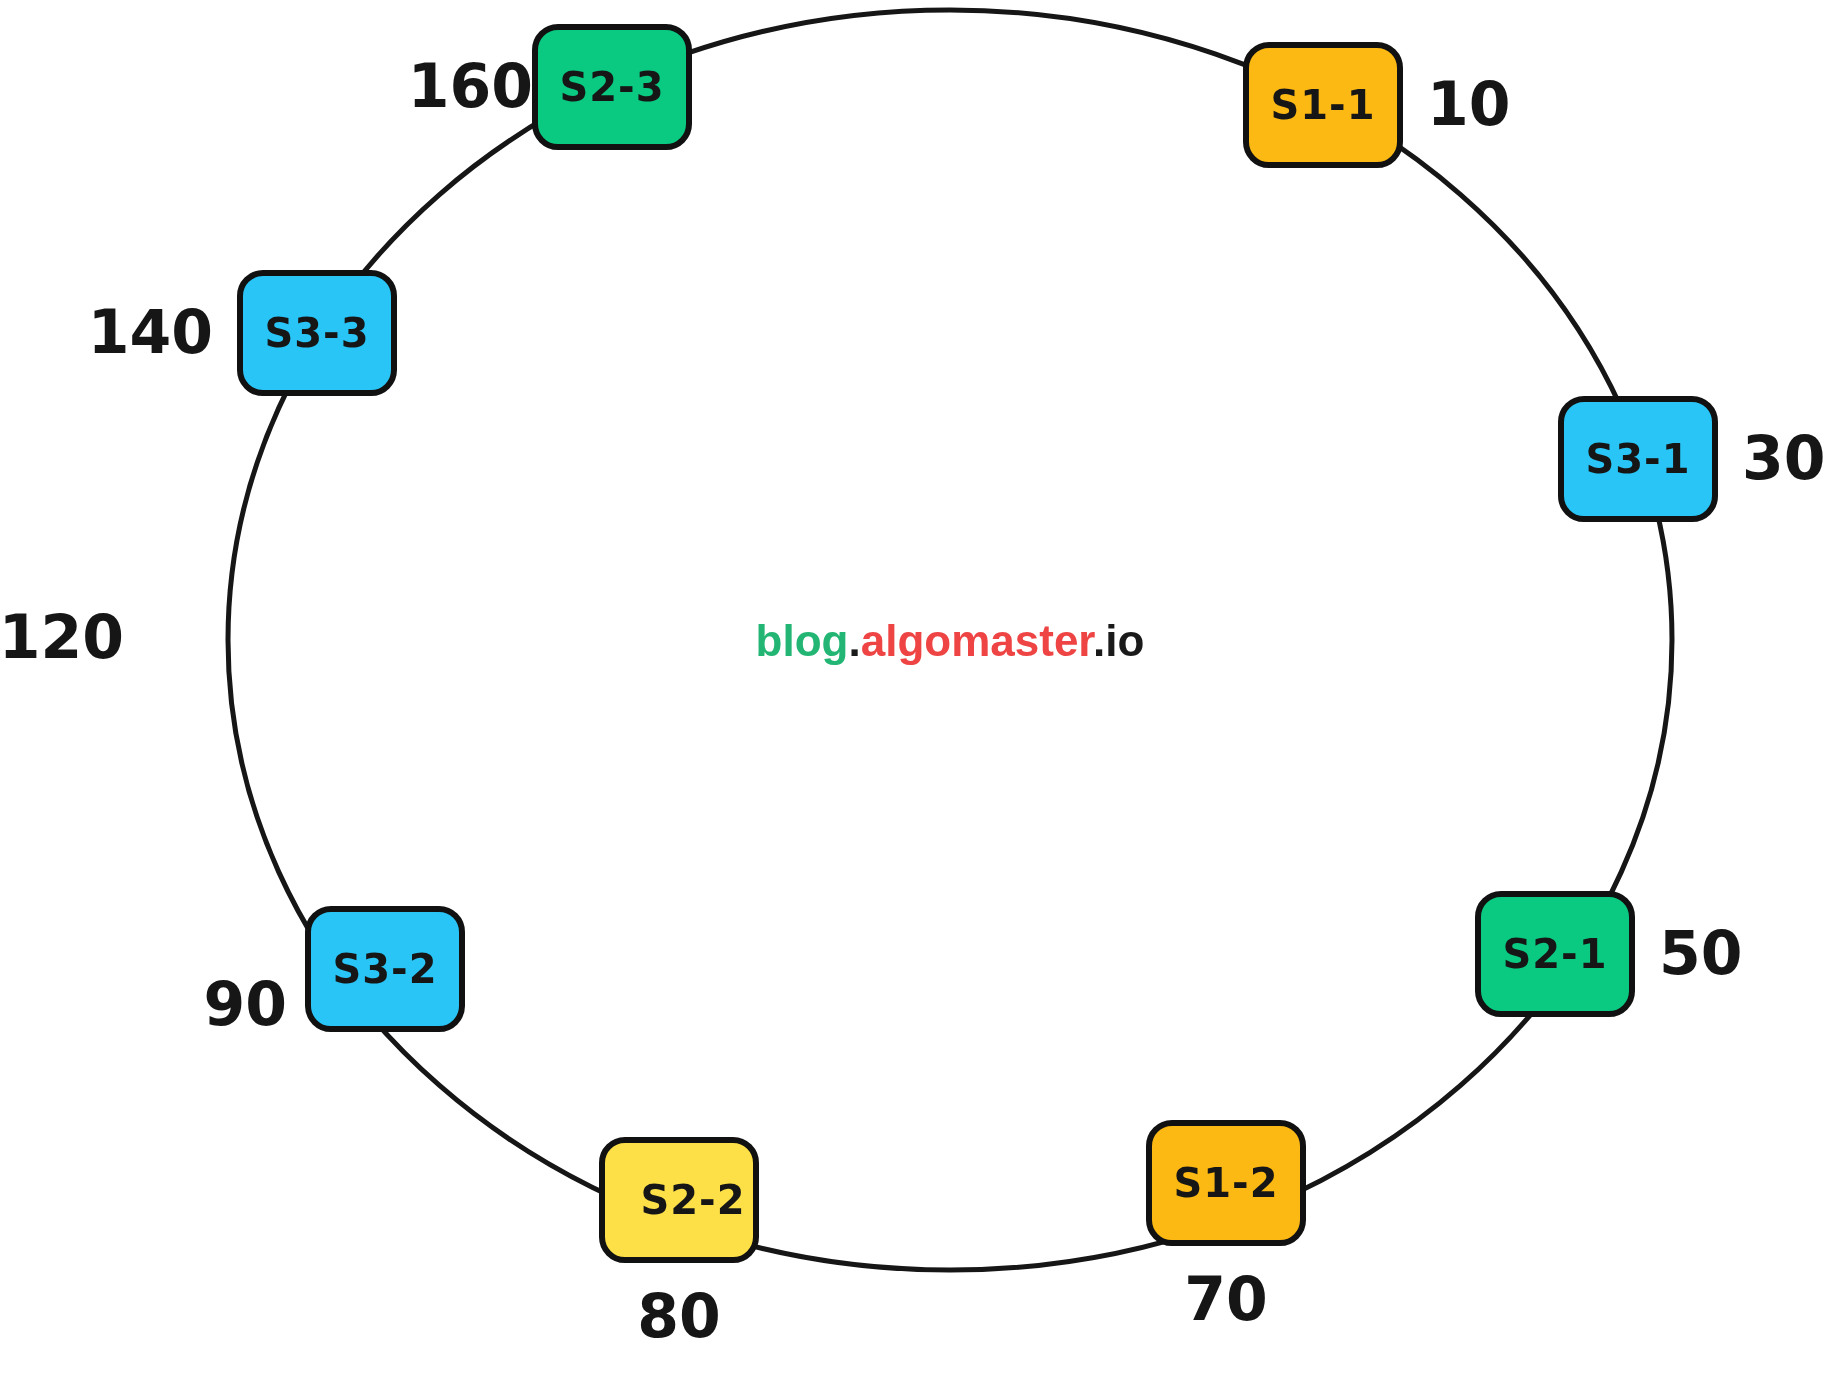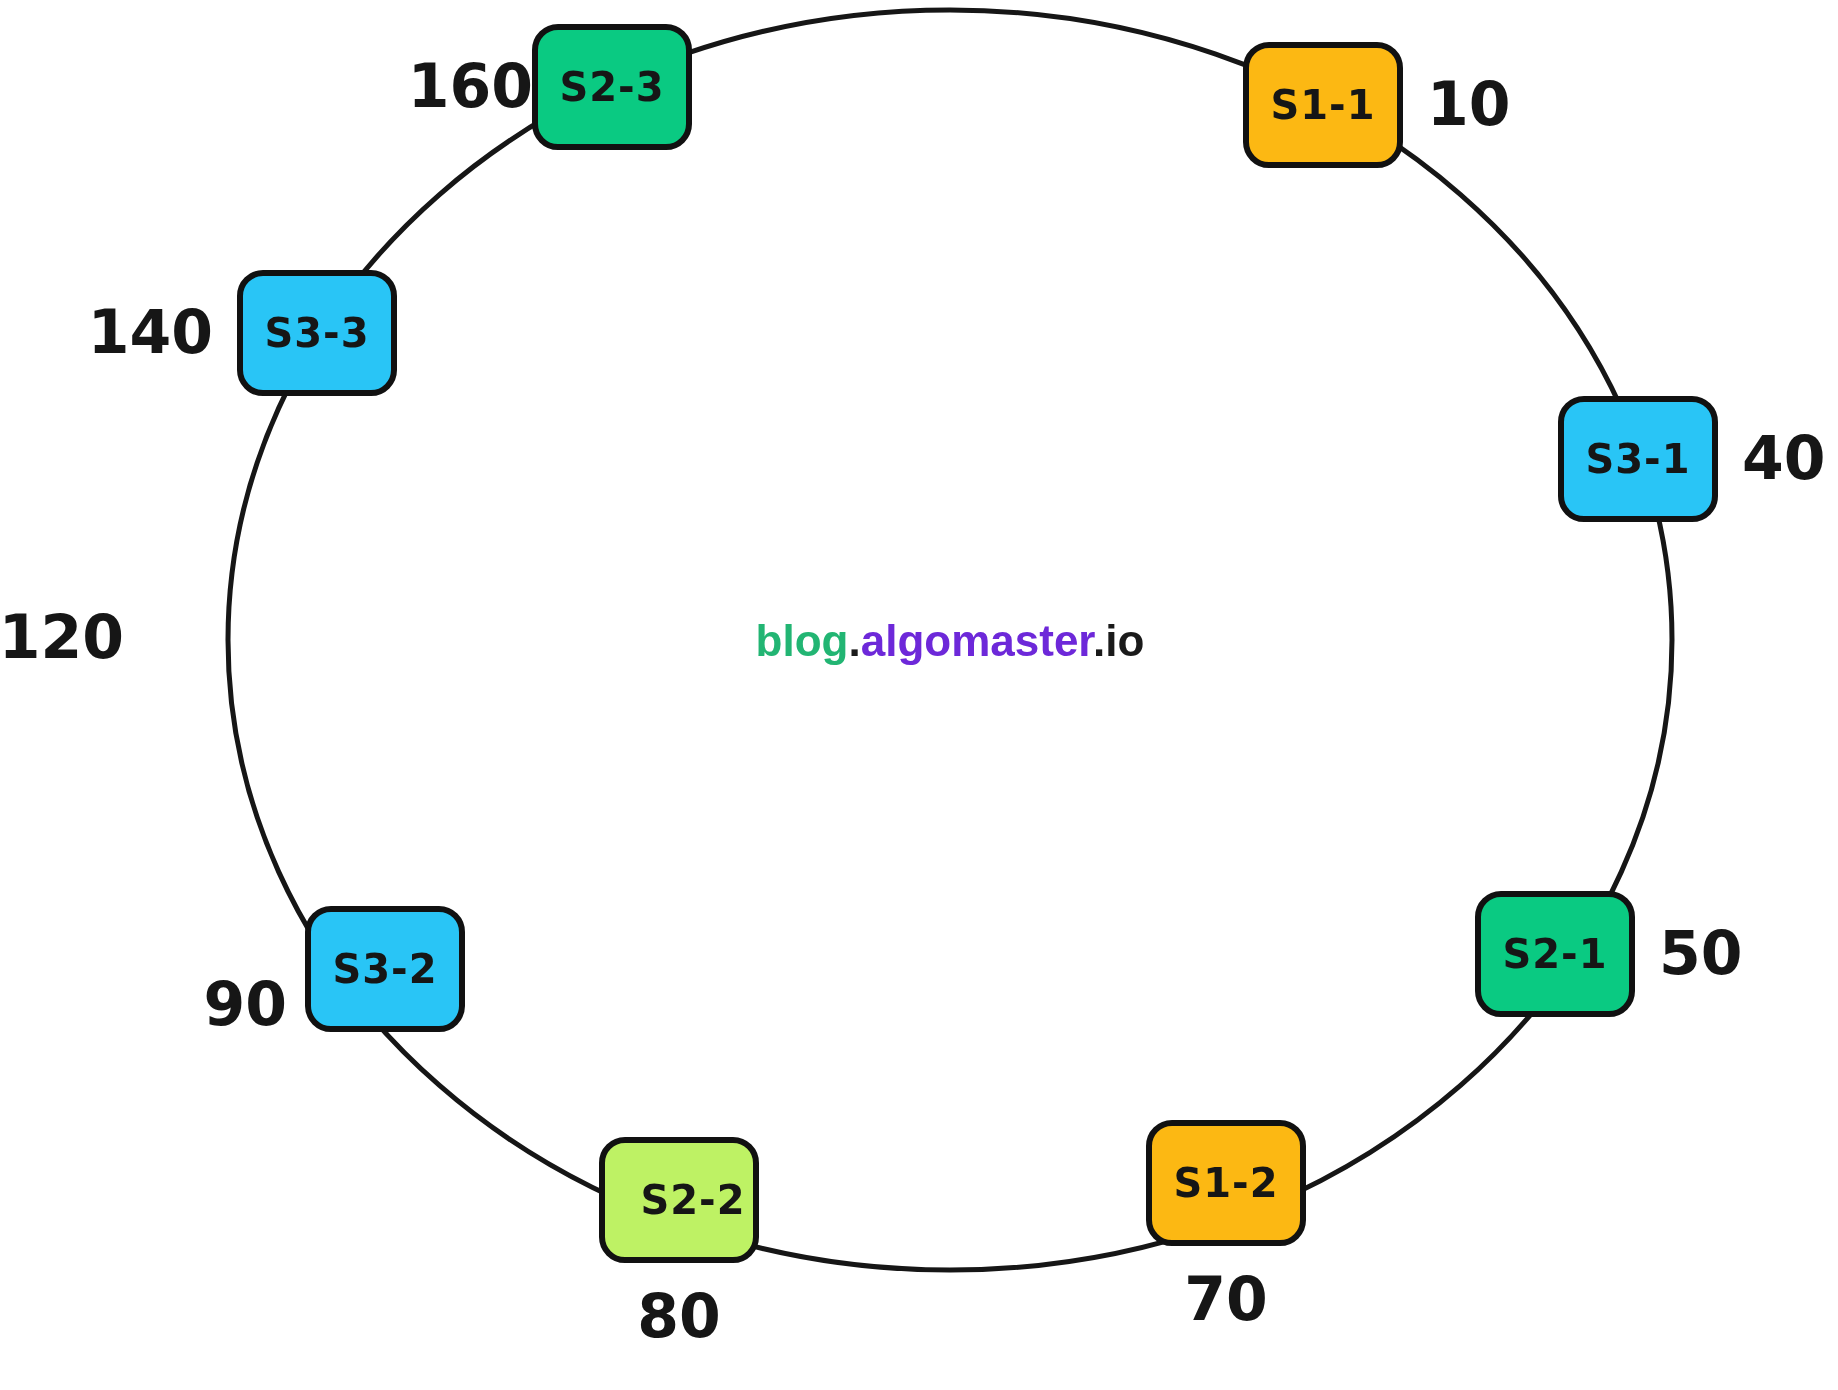--- a/index.html
+++ b/index.html
@@ -76,43 +76,43 @@
   </svg>
 
   <div class="nodes-layer">
       <div class="node" style="left: 1323px; top: 105px; background: rgb(252, 184, 19);">
         <span>S1-1</span>
       </div>
       <div class="value value-right" style="left: 1427px; top: 105px;">10</div>
       <div class="node" style="left: 1638px; top: 459px; background: rgb(41, 197, 246);">
         <span>S3-1</span>
       </div>
-      <div class="value value-right" style="left: 1742px; top: 459px;">40</div>
+      <div class="value value-right" style="left: 1742px; top: 459px;">30</div>
       <div class="node" style="left: 1555px; top: 954px; background: rgb(10, 202, 130);">
         <span>S2-1</span>
       </div>
       <div class="value value-right" style="left: 1659px; top: 954px;">50</div>
       <div class="node" style="left: 1226px; top: 1183px; background: rgb(252, 184, 19);">
         <span>S1-2</span>
       </div>
       <div class="value value-bottom" style="left: 1226px; top: 1264px;">70</div>
-      <div class="node" style="left: 679px; top: 1200px; background: #bef264; padding-left: 28px;">
+      <div class="node" style="left: 679px; top: 1200px; background: #fde047; padding-left: 28px;">
         <span>S2-2</span>
       </div>
       <div class="value value-bottom" style="left: 679px; top: 1281px;">80</div>
       <div class="node" style="left: 385px; top: 969px; background: rgb(41, 197, 246);">
         <span>S3-2</span>
       </div>
       <div class="value value-left" style="left: 287px; top: 969px; margin-top: 36px;">90</div>
       <div class="value value-left" style="left: 124px; top: 638px;">120</div>
       <div class="node" style="left: 317px; top: 333px; background: rgb(41, 197, 246);">
         <span>S3-3</span>
       </div>
       <div class="value value-left" style="left: 213px; top: 333px;">140</div>
       <div class="node" style="left: 612px; top: 87px; background: rgb(10, 202, 130);">
         <span>S2-3</span>
       </div>
       <div class="value value-left" style="left: 533px; top: 87px; text-align: right;">160</div>
     </div>
 
-  <div class="brand"><span style="color: rgb(34, 181, 115);">blog</span><span style="color: rgb(26, 26, 26);">.</span><span style="color: #6d28d9;">algomaster</span><span style="color: rgb(26, 26, 26);">.io</span></div>
+  <div class="brand"><span style="color: rgb(34, 181, 115);">blog</span><span style="color: rgb(26, 26, 26);">.</span><span style="color: #ef4444;">algomaster</span><span style="color: rgb(26, 26, 26);">.io</span></div>
 
 </div>
 
 </body></html>

